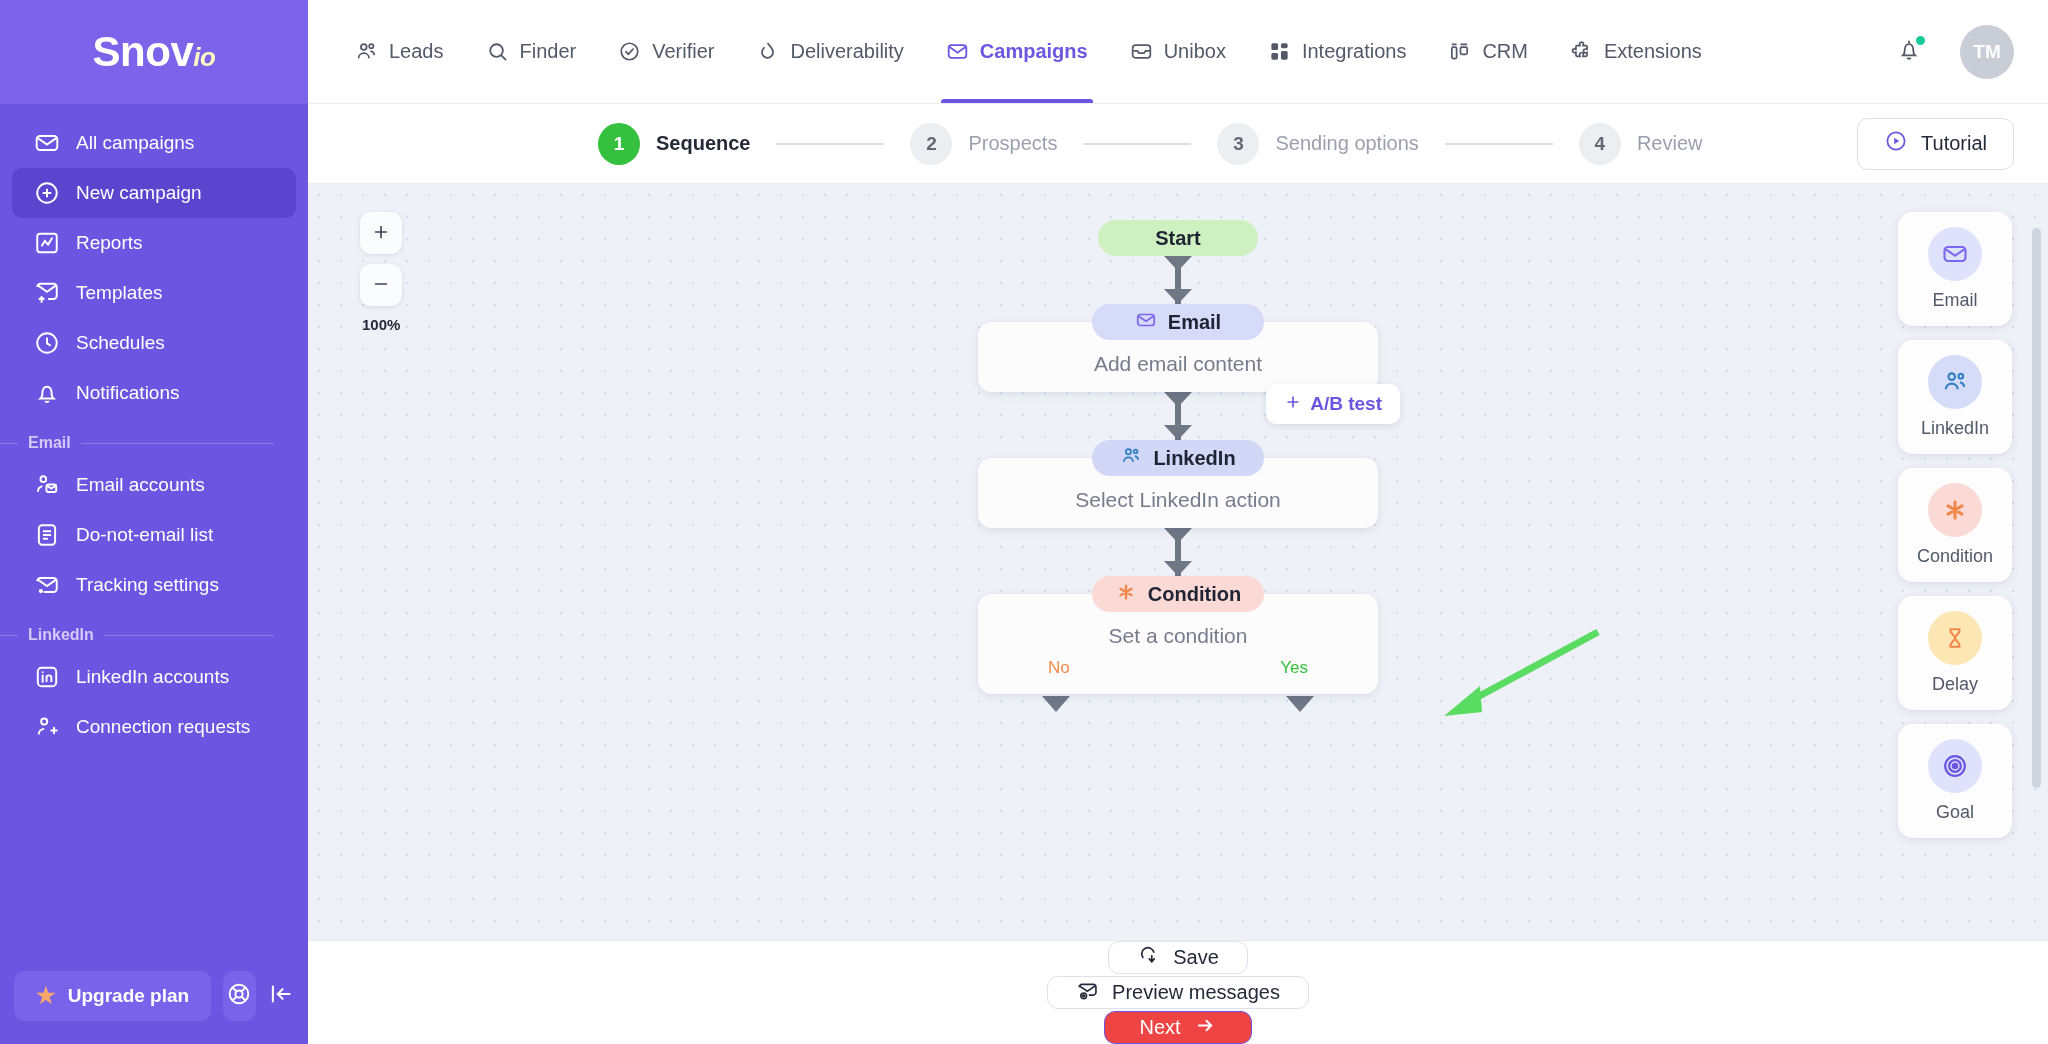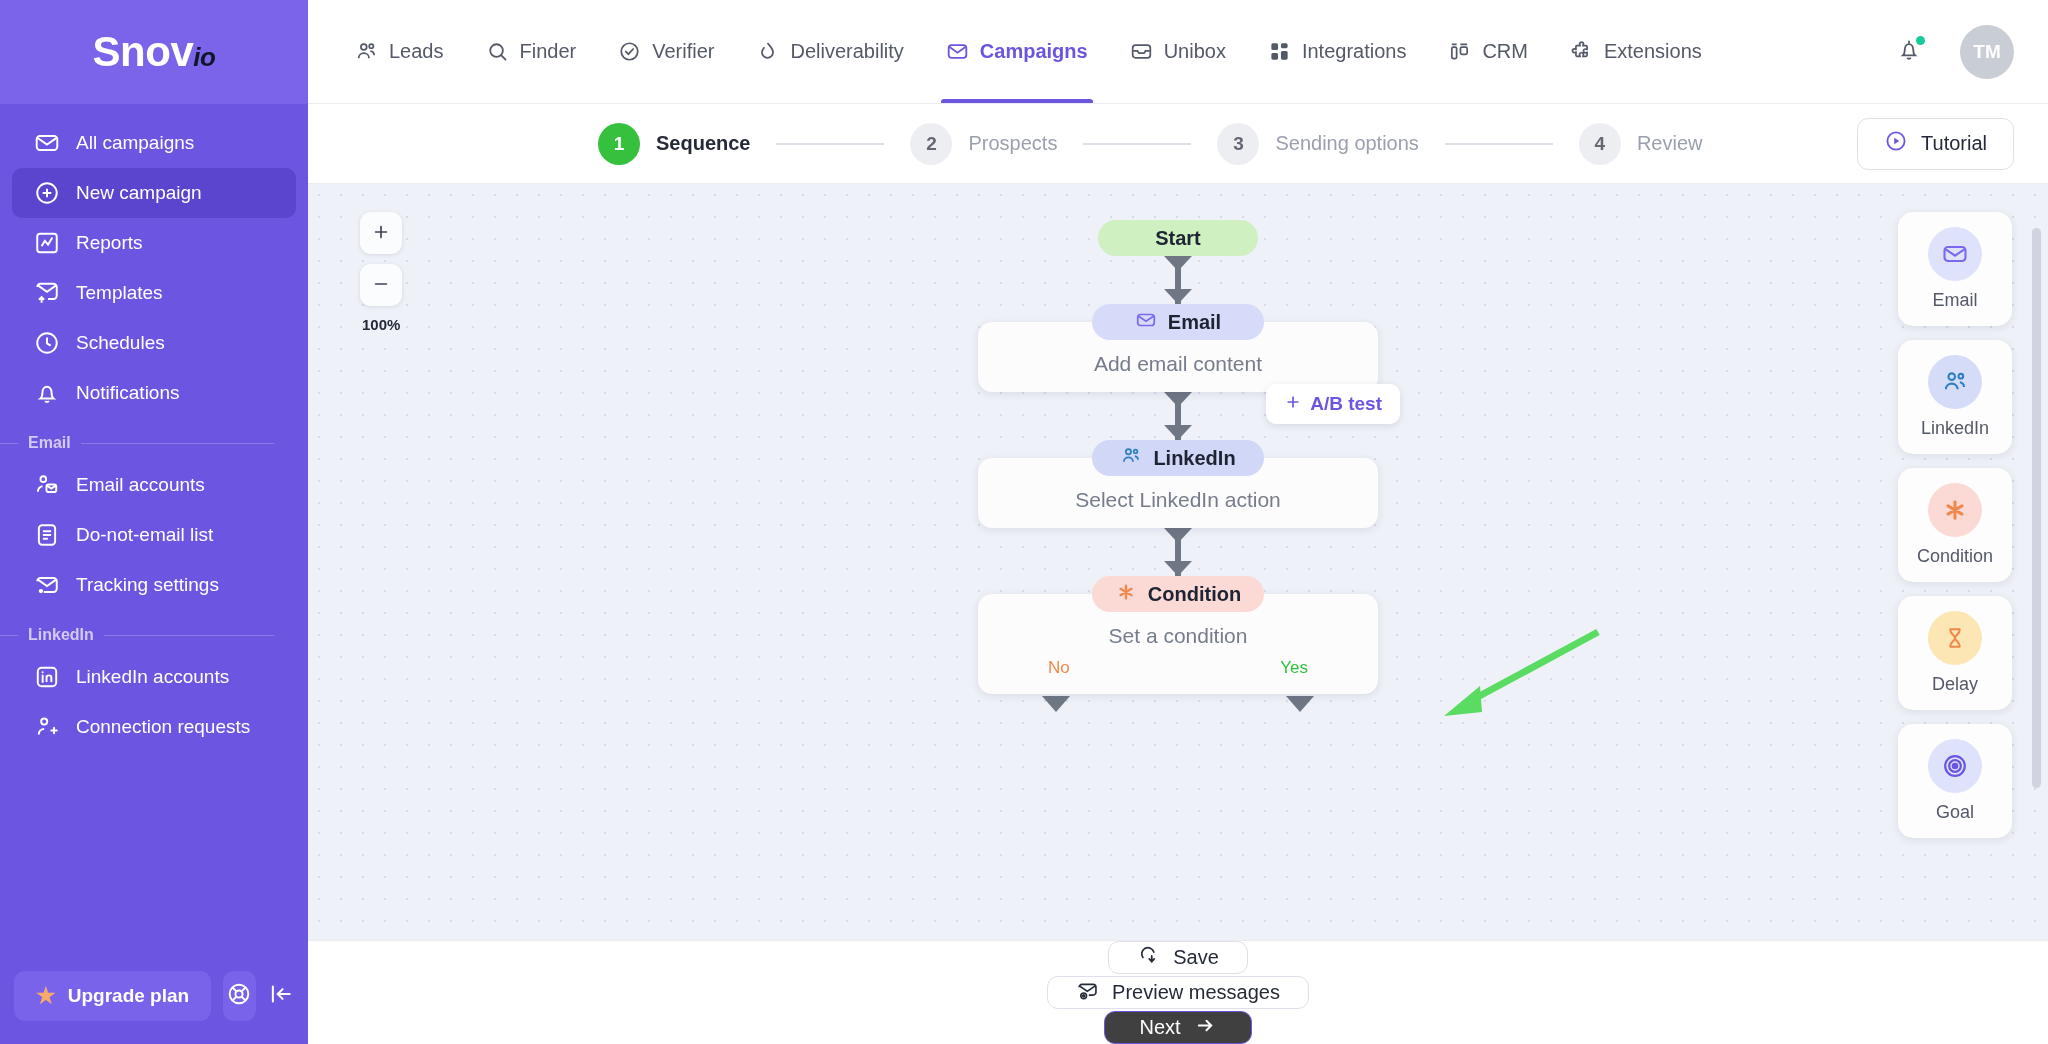--- a/index.html
+++ b/index.html
@@ -18,21 +18,21 @@
     background: #6C55E0;
     display: flex; flex-direction: column;
     position: relative;
   }
   .logo-area {
     height: 104px; min-height: 104px;
     background: #7B63EA;
     display: flex; align-items: center; justify-content: center;
   }
   .logo { font-size: 42px; font-weight: bold; color: #ffffff; letter-spacing: -0.5px; }
-  .logo .io { font-size: 26px; font-style: italic; color: #0f172a; font-weight: bold; }
+  .logo .io { font-size: 26px; font-style: italic; color: #fef9c3; font-weight: bold; }
 
   .nav { flex: 1; padding-top: 14px; overflow: hidden; }
   .nav-item {
     display: flex; align-items: center; gap: 16px;
     height: 50px; margin: 0 12px;
     padding: 0 22px; border-radius: 10px;
     color: #ffffff; font-size: 19px; cursor: pointer;
   }
   .nav-item.active { background: #5B45CE; }
   .nav-item .ico { width: 26px; height: 26px; display: flex; align-items: center; justify-content: center; flex: none; }
@@ -237,21 +237,21 @@
     gap: 2px; padding: 0 56px;
     border-top: 1px solid #EAECF2;
     flex-direction: column;
   }
   .btn {
     display: flex; align-items: center; gap: 13px;
     height: 54px; padding: 0 28px; border-radius: 11px;
     font-size: 20px; cursor: pointer; white-space: nowrap;
   }
   .btn.outline { background: #fff; border: 1px solid #DEE1E9; color: #252A38; }
-  .btn.primary { background: #404040; border: 1px solid #6C55E0; color: #ffffff; padding: 0 34px; }
+  .btn.primary { background: #ef4444; border: 1px solid #6C55E0; color: #ffffff; padding: 0 34px; }
 </style>
 </head>
 <body>
 
 <div class="app">
 
   <aside class="sidebar">
     <div class="logo-area">
       <div class="logo"><span>Snov</span><span class="io">io</span></div>
     </div>

